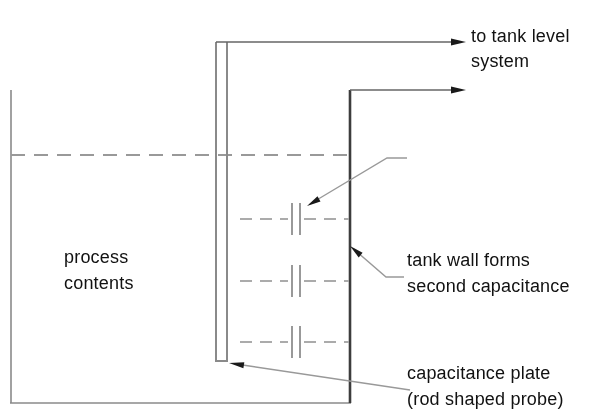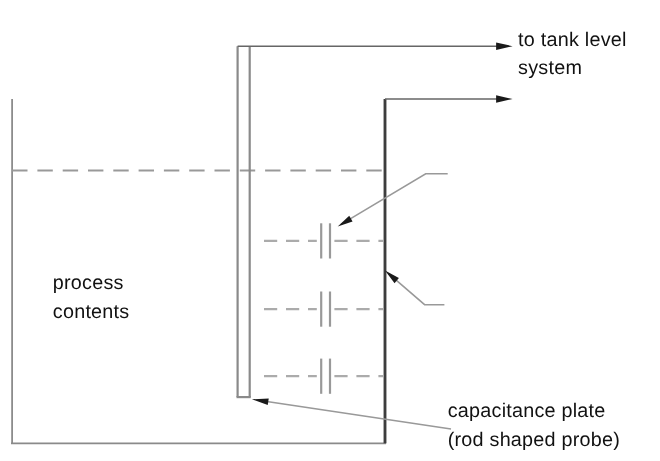--- a/index.html
+++ b/index.html
@@ -114,20 +114,22 @@
     <g>
       <line class="s-mid w13" x1="410" y1="390" x2="241" y2="364.8"></line>
       <polygon class="f-black" points="229,363 244.3,362.2 243.4,368.2"></polygon>
     </g>
   </svg>
 
   <div class="label tight" style="left:471px; top:24px;">to tank level
 system</div>
 
 
-  <div class="label" style="left:48px; top:244px;">process
+  <div class="label" style="left:64px; top:244px;">process
 contents</div>
 
+  <div class="label" style="left:407px; top:247px;">tank wall forms
+second capacitance</div>
 
   <div class="label" style="left:407px; top:360px;">capacitance plate
 (rod shaped probe)</div>
 
 </div>
 
 </body></html>

